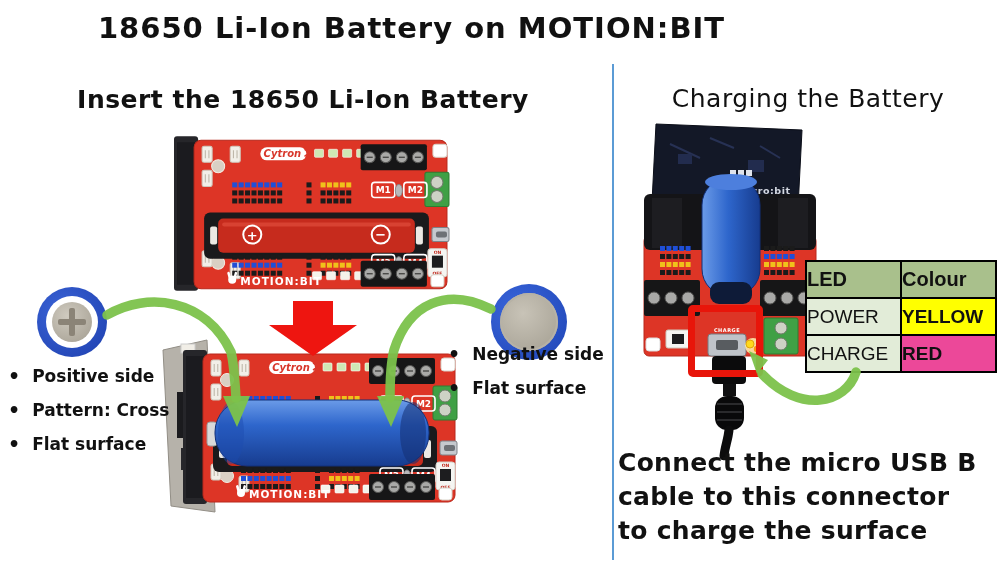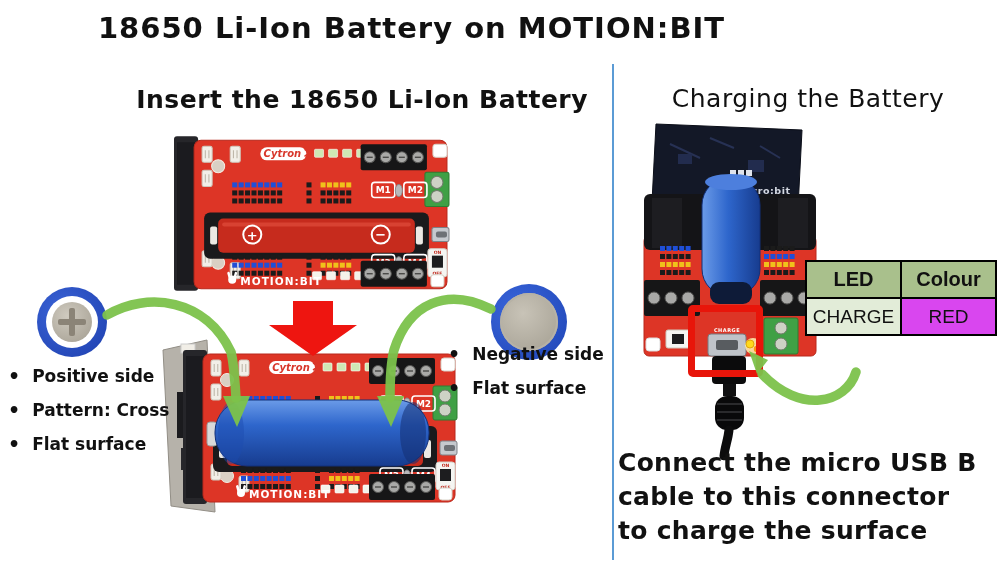--- a/index.html
+++ b/index.html
@@ -1,21 +1,21 @@
 <!DOCTYPE html>
 <html><head>
 <meta charset="utf-8">
 <style>
   html,body{margin:0;padding:0;background:#fff;}
   .stage{position:relative;width:1000px;height:562px;background:#ffffff;overflow:hidden;
          font-family:"DejaVu Sans",sans-serif;color:#111;}
   .abs{position:absolute;}
   
   .title{left:0;top:11px;width:823px;text-align:center;font-size:29px;font-weight:bold;letter-spacing:1px;}
-  .h-left{left:18px;top:85px;width:570px;text-align:right;font-size:25px;font-weight:bold;letter-spacing:.5px;}
+  .h-left{left:18px;top:85px;width:570px;text-align:center;font-size:25px;font-weight:bold;letter-spacing:.5px;}
   .h-right{left:622px;top:84px;width:372px;text-align:center;font-size:25px;font-weight:normal;letter-spacing:.5px;}
   .divider{left:612px;top:64px;width:2px;height:496px;background:#5b9bd5;}
   
   .blist{list-style:none;margin:0;padding:0;font-size:17px;font-weight:bold;}
   .blist li{display:flex;align-items:flex-start;margin-bottom:13px;line-height:21px;}
   .blist li::before{content:"\2022";margin-right:12px;font-size:19px;line-height:21px;}
   .blist-pos{left:8px;top:366px;width:170px;}
   .blist-neg{left:448px;top:344px;width:170px;}
   
   .circ{border-radius:50%;display:flex;align-items:center;justify-content:center;}
@@ -26,26 +26,26 @@
   .pos-metal::before{left:17px;top:6px;width:6px;height:28px;}
   .pos-metal::after{left:6px;top:17px;width:28px;height:6px;}
   .neg-circ{left:491px;top:284px;width:76px;height:76px;background:radial-gradient(circle at 35% 35%,#3a66dc,#1e44b4);}
   .neg-metal{width:58px;height:58px;background:radial-gradient(circle at 40% 35%,#c8c3b7,#a39e91);
              box-shadow:inset 0 0 0 2px #b7b2a6;}
   
   .red-square{left:688px;top:305px;width:75px;height:72px;border:7px solid #e8150a;border-radius:5px;box-sizing:border-box;z-index:6;}
   
   .led-table{left:805px;top:260px;border-collapse:collapse;z-index:5;
              font-family:"Liberation Sans",sans-serif;}
-  .led-table td{border:2.5px solid #000;text-align:center;vertical-align:middle;
+  .led-table td{border:2.5px solid #000;text-align:left;vertical-align:middle;
                 width:93px;height:35px;font-size:19px;padding:0;}
   .led-table .hd{background:#a9c08c;font-weight:bold;font-size:20px;}
   .led-table .cell{background:#e2ecd8;}
   .led-table .c-yellow{background:#ffff00;font-weight:bold;}
-  .led-table .c-red{background:#d946ef;font-weight:normal;}
+  .led-table .c-red{background:#ec4899;font-weight:bold;}
   
   .caption{left:618px;top:446px;width:378px;text-align:left;font-size:25px;font-weight:bold;line-height:34px;letter-spacing:.3px;}
   
   .svgbox{display:block;}
   .overlay{left:0;top:0;width:1000px;height:562px;z-index:40;pointer-events:none;}
   svg text{font-family:"DejaVu Sans",sans-serif;}
   .tCy{font-size:10px;font-weight:bold;font-style:italic;fill:#d8372b;text-anchor:middle;}
   .tMB{font-size:10.5px;font-weight:bold;fill:#ffffff;letter-spacing:1px;}
   .tSym{font-size:13px;font-weight:bold;fill:#ffffff;text-anchor:middle;}
   .mlab rect{fill:none;stroke:#ffffff;stroke-width:1.6;}
@@ -336,20 +336,24 @@
 
   <div class="abs red-square"></div>
 
   <table class="abs led-table">
     <tbody>
       <tr>
         <td class="hd">LED</td>
         <td class="hd">Colour</td>
       </tr>
       <tr>
+        <td class="cell">POWER</td>
+        <td class="c-yellow">YELLOW</td>
+      </tr>
+      <tr>
         <td class="cell">CHARGE</td>
         <td class="c-red">RED</td>
       </tr>
     </tbody>
   </table>
 
   <div class="abs caption">
     <div>Connect the micro USB B</div>
     <div>cable to this connector</div>
     <div>to charge the surface</div>

